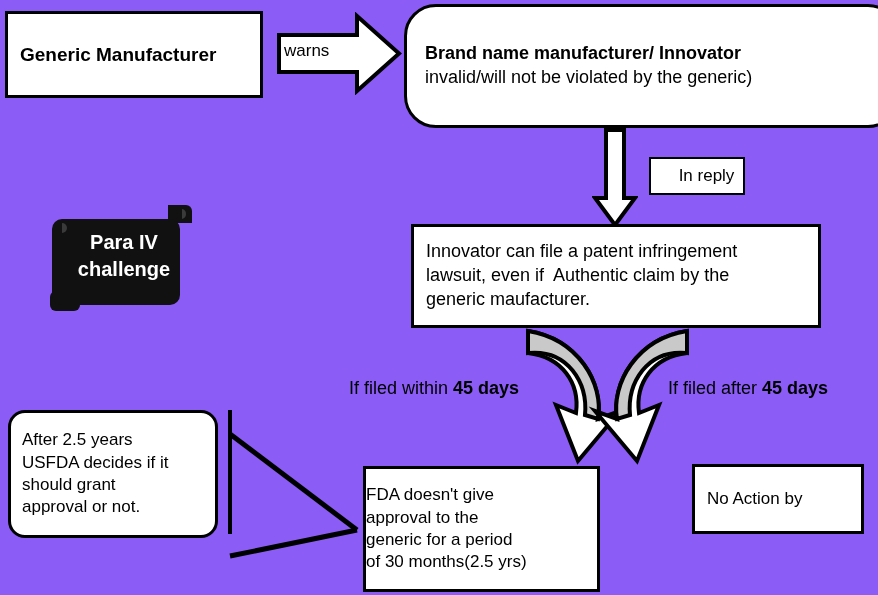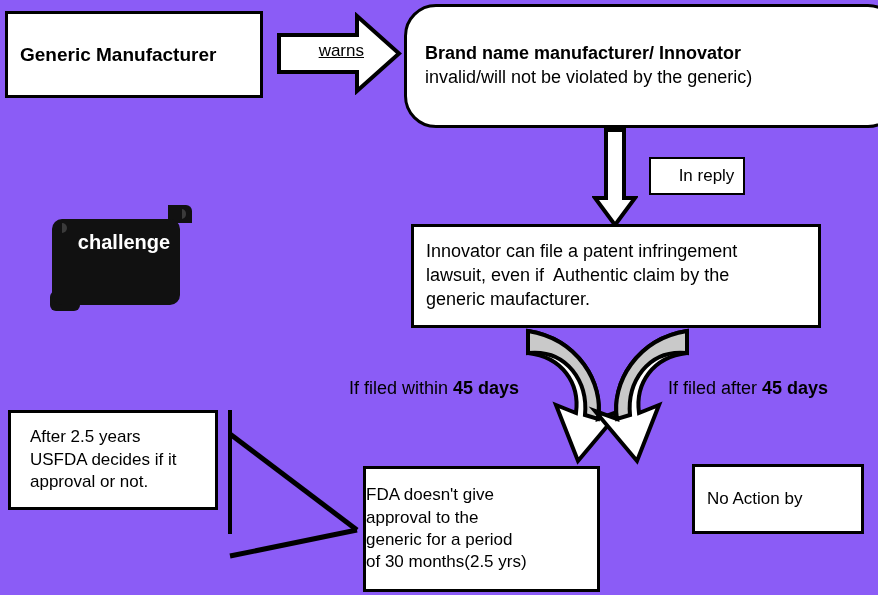--- a/index.html
+++ b/index.html
@@ -75,22 +75,23 @@
   }
   #lawsuit-box .line {
     font-size: 18px;
   }
 
   
   #usfda-decides-box {
     left: 8px;
     top: 410px;
     width: 210px;
-    height: 100px;
-    padding-left: 19px;
+    height: 128px;
+    padding-left: 11px;
+    border-radius: 17px;
   }
   #usfda-decides-box .line {
     font-size: 17px;
   }
 
   
   #fda-no-approval-box {
     left: 363px;
     top: 466px;
     width: 237px;
@@ -130,27 +131,26 @@
   
   #warns-arrow {
     position: absolute;
     left: 277px;
     top: 12px;
     width: 125px;
     height: 83px;
   }
   #warns-arrow .warns-text {
     position: absolute;
-    left: 21px;
+    left: 7px;
     top: 29px;
     width: 66px;
-    text-align: right;
+    text-align: left;
     font-size: 17px;
     color: #000;
-    text-decoration: underline;
   }
 
   
   #down-arrow {
     position: absolute;
     left: 592px;
     top: 128px;
     width: 46px;
     height: 100px;
   }
@@ -241,20 +241,21 @@
 
       <path d="M120,2 h18 a6,6 0 0 1 6,6 v12 h-24 z" fill="#111111"></path>
       <path d="M8,88 h24 v14 a6,6 0 0 1 -6,6 h-18 a6,6 0 0 1 -6,-6 v-8 a6,6 0 0 1 6,-6 z" fill="#111111"></path>
 
       <path d="M14,16 h108 a10,10 0 0 1 10,10 v66 a10,10 0 0 1 -10,10 h-108 a10,10 0 0 1 -10,-10 v-66 a10,10 0 0 1 10,-10 z" fill="#111111"></path>
 
       <path d="M14,20 a5,5 0 0 1 5,5 a5,5 0 0 1 -5,5 z" fill="#3a3a3a"></path>
       <path d="M134,6 a5,5 0 0 1 4,5 a5,5 0 0 1 -4,5 z" fill="#3a3a3a"></path>
     </svg>
     <div class="banner-text">
+      <div>Para IV</div>
       <div>challenge</div>
     </div>
   </div>
 
   <div class="box" id="lawsuit-box">
     <div class="line">Innovator can file a patent infringement</div>
     <div class="line">lawsuit, even if  Authentic claim by the</div>
     <div class="line">generic maufacturer.</div>
   </div>
 
@@ -284,20 +285,21 @@
     </svg>
   </div>
 
   <div class="cond-label" id="if-within-45-label"><span>If filed within </span><b>45 days</b></div>
 
   <div class="cond-label" id="if-after-45-label"><span>If filed after </span><b>45 days</b></div>
 
   <div class="box" id="usfda-decides-box">
     <div class="line">After 2.5 years</div>
     <div class="line">USFDA decides if it</div>
+    <div class="line">should grant</div>
     <div class="line">approval or not.</div>
   </div>
 
   <div id="triangle-connector">
     <svg width="148" height="156" viewBox="0 0 148 156">
       <line x1="10" y1="6" x2="10" y2="130" stroke="#000000" stroke-width="4"></line>
       <line x1="10" y1="30" x2="137" y2="126" stroke="#000000" stroke-width="5"></line>
       <line x1="10" y1="152" x2="137" y2="126" stroke="#000000" stroke-width="5"></line>
     </svg>
   </div>

